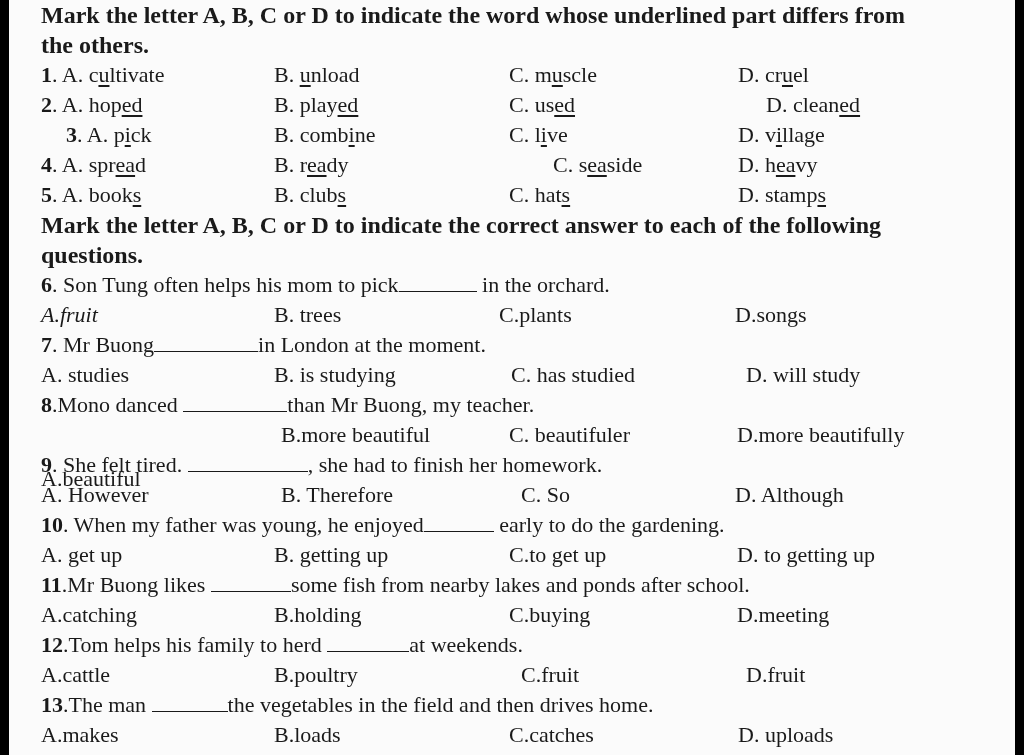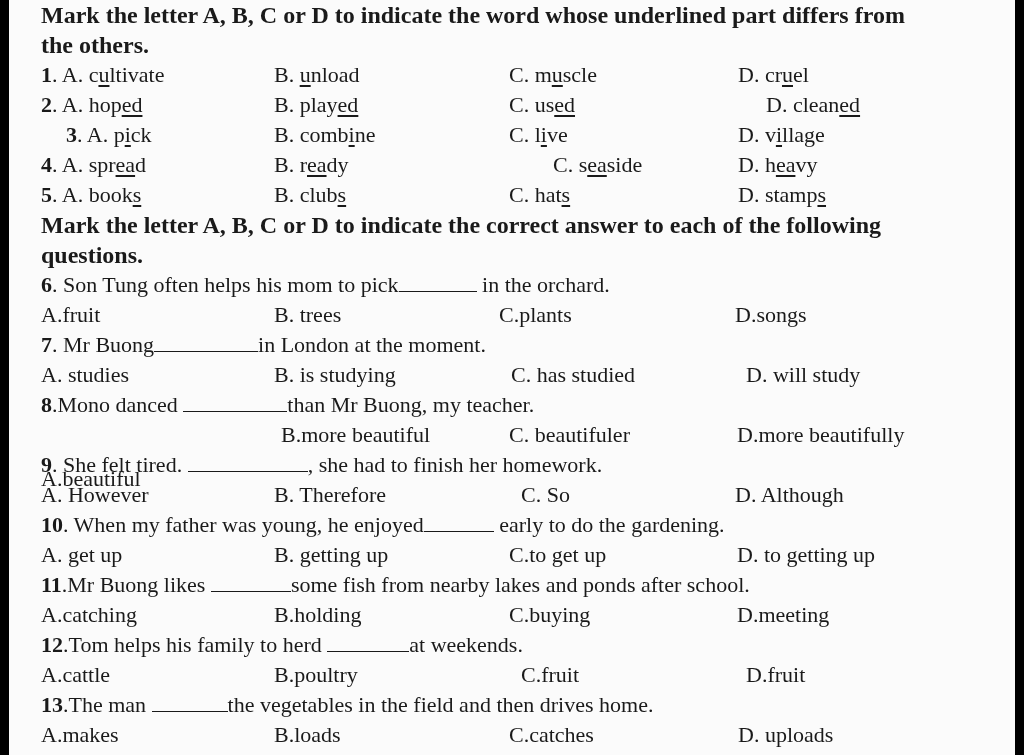--- a/index.html
+++ b/index.html
@@ -65,21 +65,21 @@
         <span class="opt" style="left: 697px;">D. stamp<span class="u">s</span></span>
       </div>
     </div>
 
   <div class="line heading" style="top:210px;">Mark the letter A, B, C or D to indicate the correct answer to each of the following</div>
   <div class="line heading" style="top:240px;">questions.</div>
 
   <div id="sec2">
       <div class="line" style="top: 270px;"><span class="num">6</span>. Son Tung often helps his mom to pick<span class="blank" style="width: 78px;"></span> in the orchard.</div>
       <div class="line" style="top: 300px;">
-        <span class="opt" style="left: 0px;">A.fruit</span>
+        <span class="opt" style="left: 0px; font-style: italic;">A.fruit</span>
         <span class="opt" style="left: 233px;">B. trees</span>
         <span class="opt" style="left: 458px;">C.plants</span>
         <span class="opt" style="left: 694px;">D.songs</span>
       </div>
       <div class="line" style="top: 330px;"><span class="num">7</span>. Mr Buong<span class="blank" style="width: 104px;"></span>in London at the moment.</div>
       <div class="line" style="top: 360px;">
         <span class="opt" style="left: 0px;">A. studies</span>
         <span class="opt" style="left: 233px;">B. is studying</span>
         <span class="opt" style="left: 470px;">C. has studied</span>
         <span class="opt" style="left: 705px;">D. will study</span>
@@ -87,21 +87,21 @@
       <div class="line" style="top: 390px;"><span class="num">8</span>.Mono danced <span class="blank" style="width: 104px;"></span>than Mr Buong, my teacher.</div>
       <div class="line" style="top: 420px;">
         <span class="opt" style="left: 0px; margin-top: 44px;">A.beautiful</span>
         <span class="opt" style="left: 240px;">B.more beautiful</span>
         <span class="opt" style="left: 468px;">C. beautifuler</span>
         <span class="opt" style="left: 696px;">D.more beautifully</span>
       </div>
       <div class="line" style="top: 450px;"><span class="num">9</span>. She felt tired. <span class="blank" style="width: 120px;"></span>, she had to finish her homework.</div>
       <div class="line" style="top: 480px;">
         <span class="opt" style="left: 0px;">A. However</span>
-        <span class="opt" style="left: 233px;">B. Therefore</span>
+        <span class="opt" style="left: 240px;">B. Therefore</span>
         <span class="opt" style="left: 480px;">C. So</span>
         <span class="opt" style="left: 694px;">D. Although</span>
       </div>
       <div class="line" style="top: 510px;"><span class="num">10</span>. When my father was young, he enjoyed<span class="blank" style="width: 70px;"></span> early to do the gardening.</div>
       <div class="line" style="top: 540px;">
         <span class="opt" style="left: 0px;">A. get up</span>
         <span class="opt" style="left: 233px;">B. getting up</span>
         <span class="opt" style="left: 468px;">C.to get up</span>
         <span class="opt" style="left: 696px;">D. to getting up</span>
       </div>

